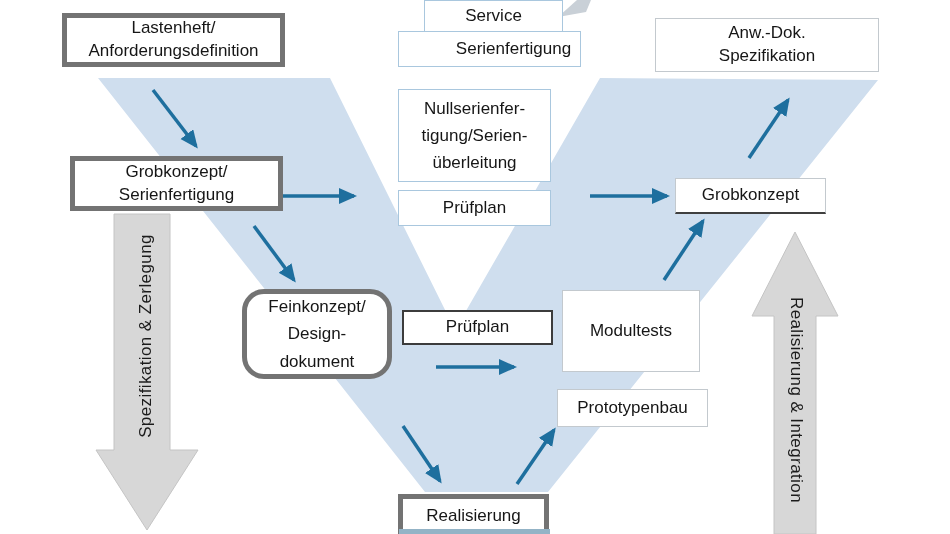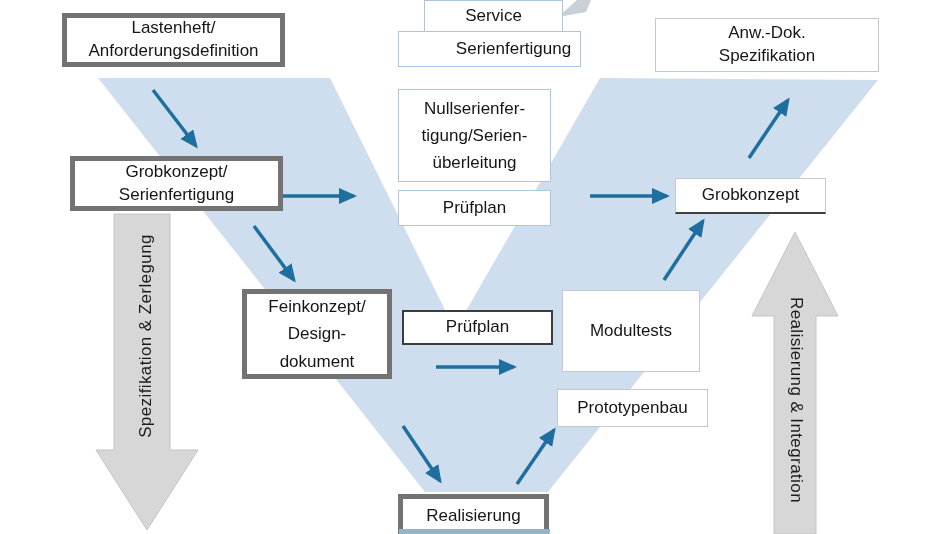--- a/index.html
+++ b/index.html
@@ -64,21 +64,21 @@
   <div class="box border-dark" style="left:62px;top:13px;width:223px;height:54px;">
     <div>Lastenheft/</div>
     <div>Anforderungsdefinition</div>
   </div>
 
   <div class="box border-dark" style="left:70px;top:156px;width:213px;height:55px;">
     <div>Grobkonzept/</div>
     <div>Serienfertigung</div>
   </div>
 
-  <div class="box border-dark lh-wide" style="left:242px;top:289px;width:150px;height:90px;">
+  <div class="box border-dark lh-wide" style="left:242px;top:289px;width:150px;height:90px;border-radius:22px;">
     <div>Feinkonzept/</div>
     <div>Design-</div>
     <div>dokument</div>
   </div>
 
   <div class="box border-col" style="left:398px;top:0;width:139px;height:32px;margin-left:26px;">
     <div>Service</div>
   </div>
   <div class="sep" style="left:398px;top:35px;width:153px;height:3px;"></div>
   <div class="box border-col" style="left:398px;top:31px;width:183px;height:36px;padding-left:48px;">

